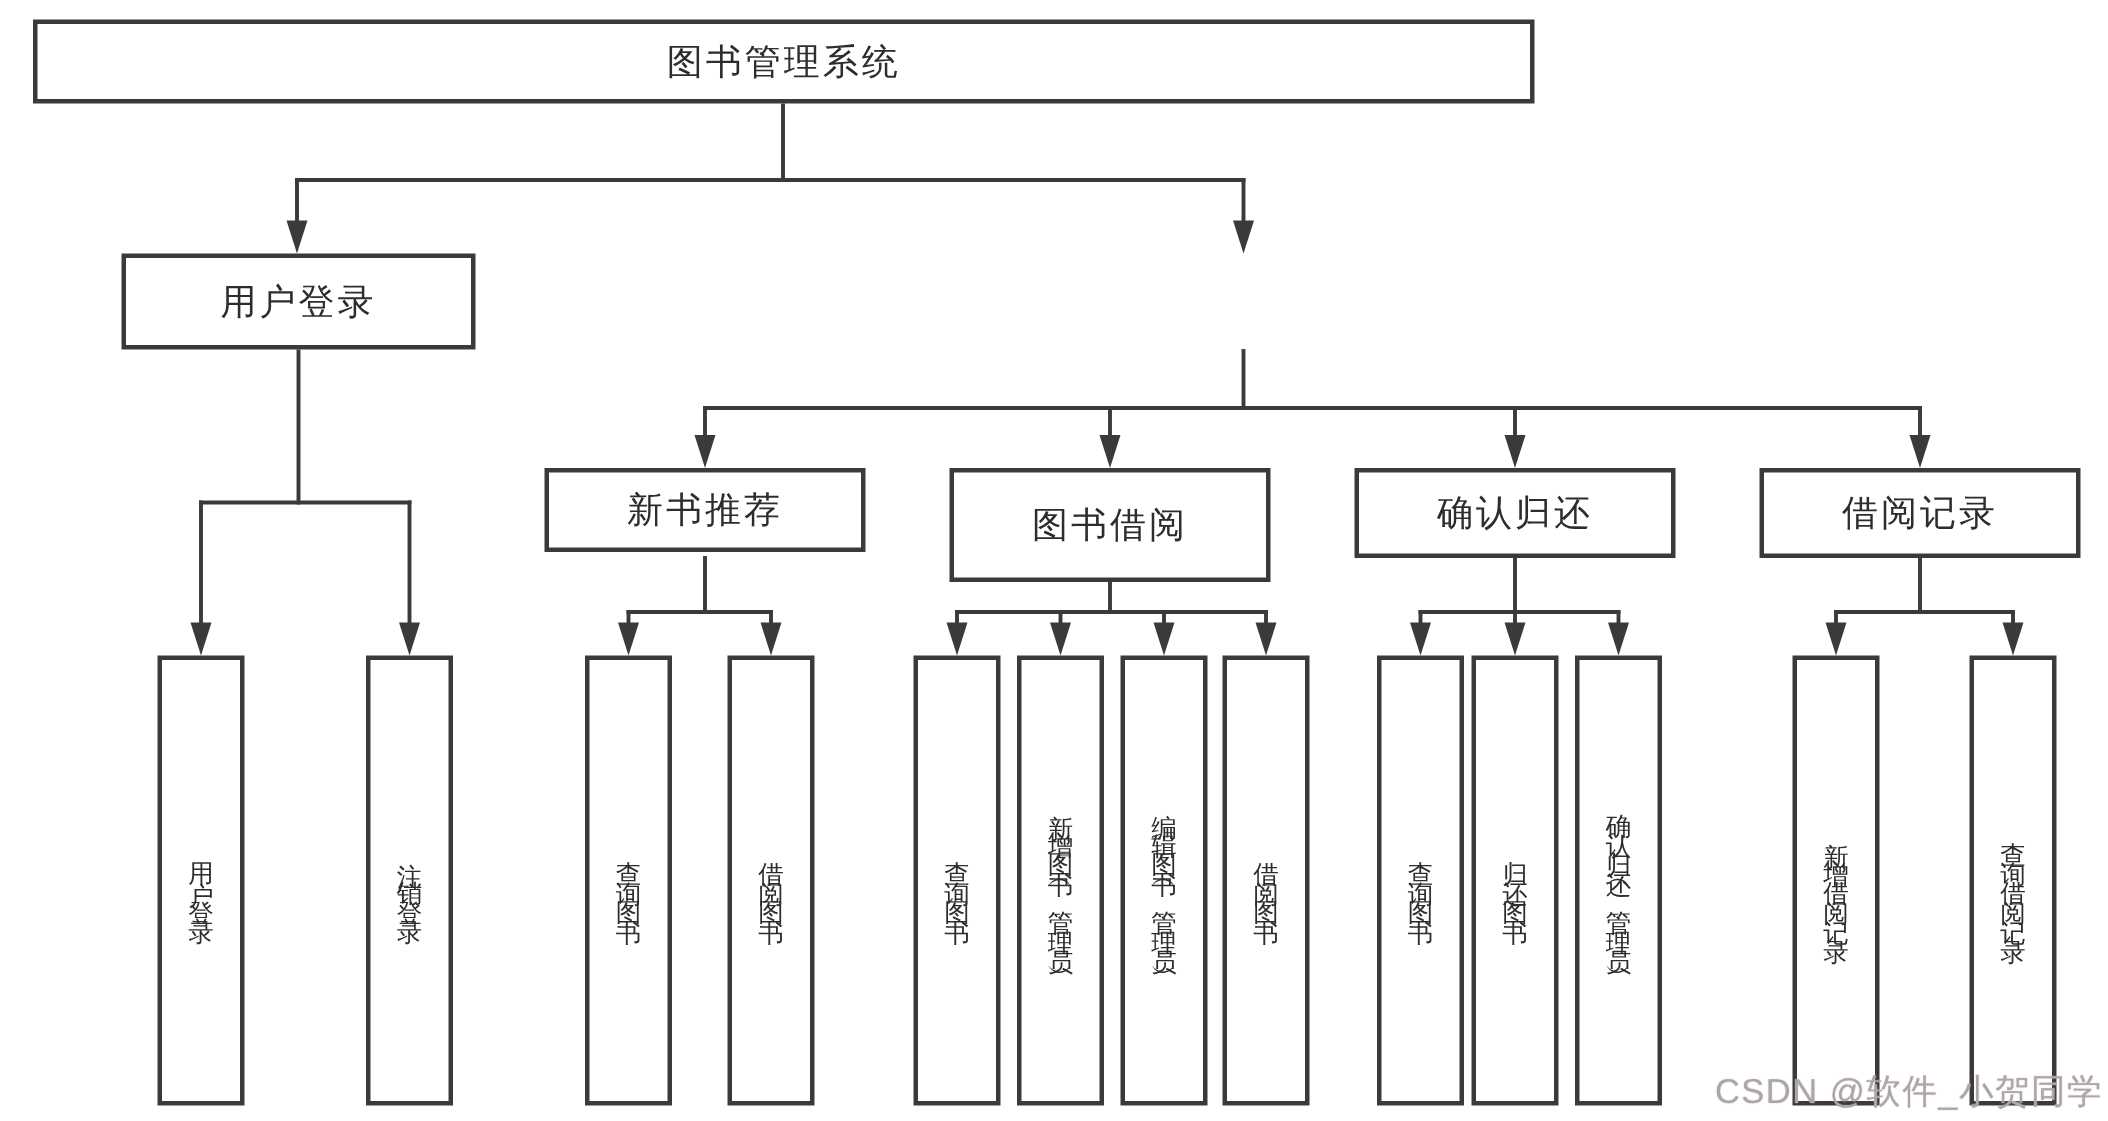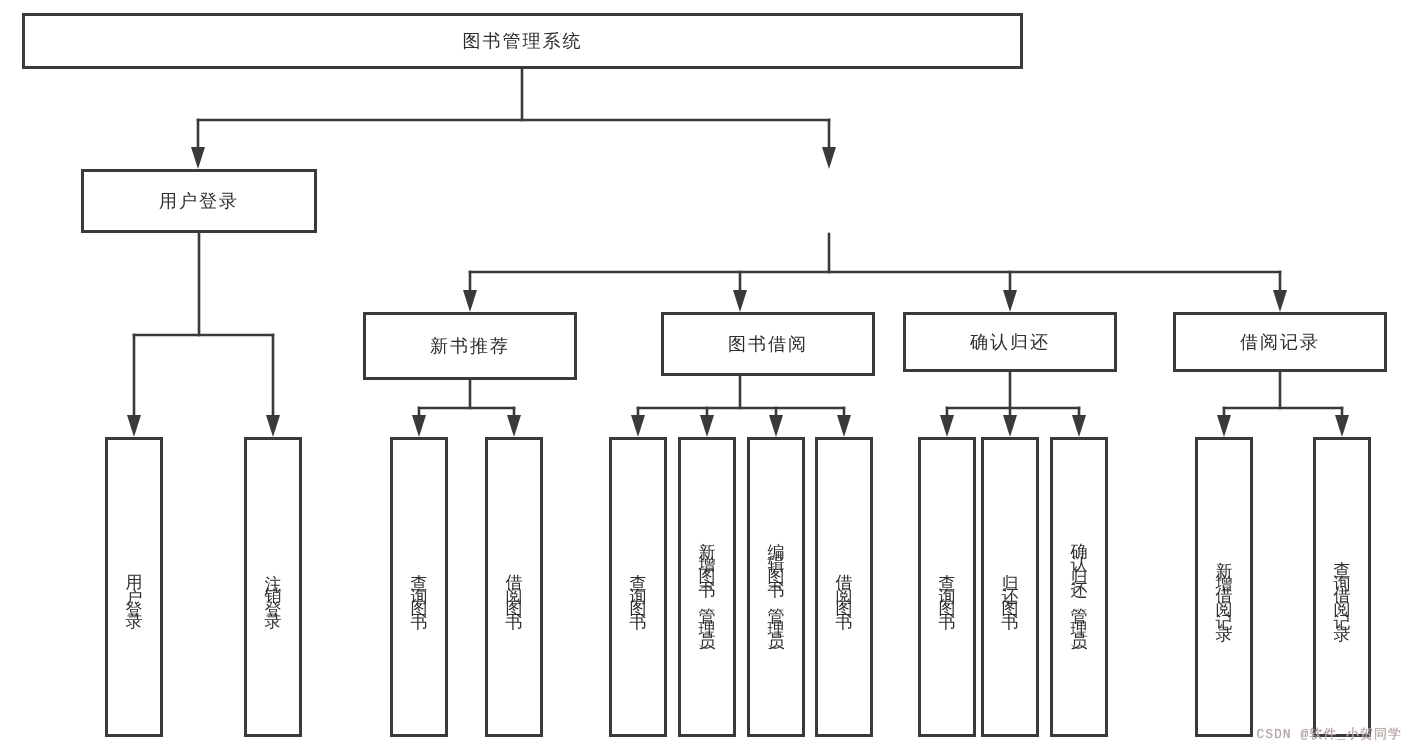--- a/index.html
+++ b/index.html
@@ -34,46 +34,45 @@
     box-sizing: border-box;
     background: #ffffff;
     border: 3px solid #3a3a3a;
     display: flex;
     align-items: center;
     justify-content: center;
     z-index: 2;
     color: #2d2d2d;
   }
   .node.h {
-    font-size: 18px;
+    font-size: 24px;
     letter-spacing: 2px;
   }
   .node.v {
     top: 437px;
     width: 58px;
     height: 300px;
   }
   .vlbl {
     writing-mode: vertical-rl;
     text-orientation: mixed;
     font-size: 17px;
     line-height: 1;
     letter-spacing: 13px;
     white-space: nowrap;
   }
   .watermark {
     position: absolute;
     right: 3px;
     bottom: 4px;
     z-index: 3;
-    font-size: 13px;
+    font-size: 23px;
     color: #a8a8a8;
     letter-spacing: 1px;
     text-shadow: 0 0 1px #e9b8b8;
-    font-family: Liberation Mono, monospace;
   }
 </style>
 </head>
 <body>
 
 <div class="stage">
 
   <svg class="connectors" width="1405" height="747" viewBox="0 0 1405 747">
 
     <g>
@@ -151,24 +150,24 @@
   </svg>
 
   <div class="node h" style="left:22px;top:13px;width:1001px;height:56px;">
     <span class="lbl">图书管理系统</span>
   </div>
 
   <div class="node h" style="left:81px;top:169px;width:236px;height:64px;">
     <span class="lbl">用户登录</span>
   </div>
 
-  <div class="node h" style="left:363px;top:312px;width:214px;height:68px;">
+  <div class="node h" style="left:363px;top:312px;width:214px;height:56px;">
     <span class="lbl">新书推荐</span>
   </div>
-  <div class="node h" style="left:661px;top:312px;width:214px;height:64px;">
+  <div class="node h" style="left:633px;top:312px;width:214px;height:76px;">
     <span class="lbl">图书借阅</span>
   </div>
   <div class="node h" style="left:903px;top:312px;width:214px;height:60px;">
     <span class="lbl">确认归还</span>
   </div>
   <div class="node h" style="left:1173px;top:312px;width:214px;height:60px;">
     <span class="lbl">借阅记录</span>
   </div>
 
   <div class="node v" style="left:105px;">

